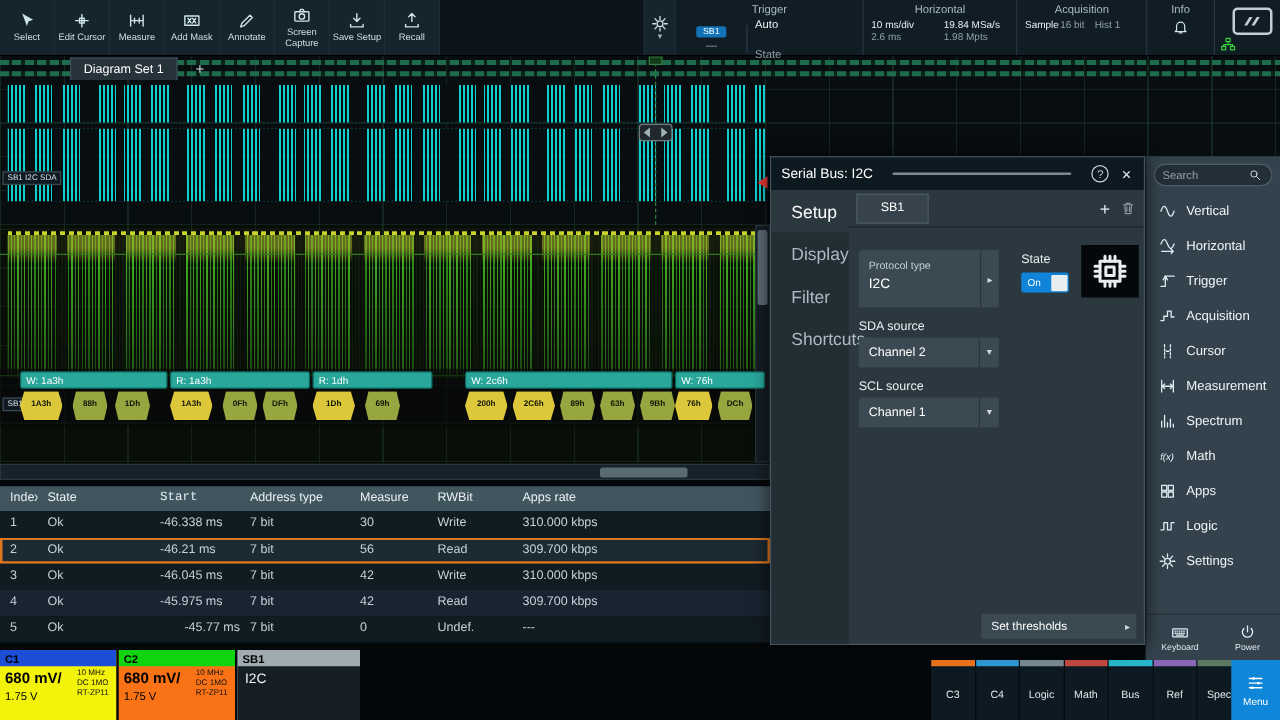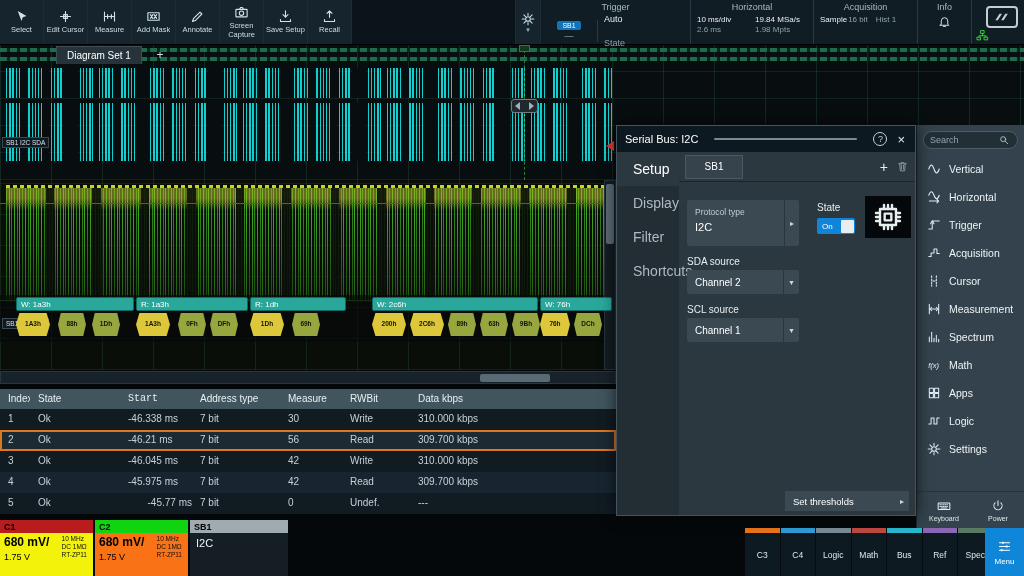--- a/index.html
+++ b/index.html
@@ -261,21 +261,21 @@
   <div class="red-mark"></div>
 
   <div class="dtable" id="decode-table">
       <div class="trow thead">
         <span class="tcell" style="width: 30px;">Index</span>
         <span class="tcell" style="width: 90px;">State</span>
         <span class="tcell" style="width: 72px; font-family: Liberation Mono, monospace;">Start</span>
         <span class="tcell" style="width: 88px;">Address type</span>
         <span class="tcell" style="width: 62px;">Measure</span>
         <span class="tcell" style="width: 68px;">RWBit</span>
-        <span class="tcell" style="width: 206px;">Data kbps</span>
+        <span class="tcell" style="width: 206px;">Apps rate</span>
       </div>
       <div class="trow">
         <span class="tcell" style="width: 30px;">1</span>
         <span class="tcell" style="width: 90px;">Ok</span>
         <span class="tcell" style="width: 72px;">-46.338 ms</span>
         <span class="tcell" style="width: 88px;">7 bit</span>
         <span class="tcell" style="width: 62px;">30</span>
         <span class="tcell" style="width: 68px;">Write</span>
         <span class="tcell" style="width: 206px;">310.000 kbps</span>
       </div>
@@ -454,21 +454,21 @@
             <path d="M12 8v4.5M5.5 15v-2.5h13V15"></path>
           </svg>
         </div>
     </div>
   </div>
 
   <div class="diagram-tab">Diagram Set 1</div>
   <div class="tab-add">+</div>
 
   <div class="chan" style="left:0;width:93px;background:#f2f20a">
-    <div class="hdr" style="background:#b91c1c">
+    <div class="hdr" style="background:#1d4ed8">
       <span>C1</span>
     </div>
     <div class="body">
       <div class="bl">
         <div class="scale">680 mV/</div>
         <div class="off">1.75 V</div>
       </div>
       <div class="br">
         <span>10 MHz</span>
         <span>DC 1MΩ</span>

